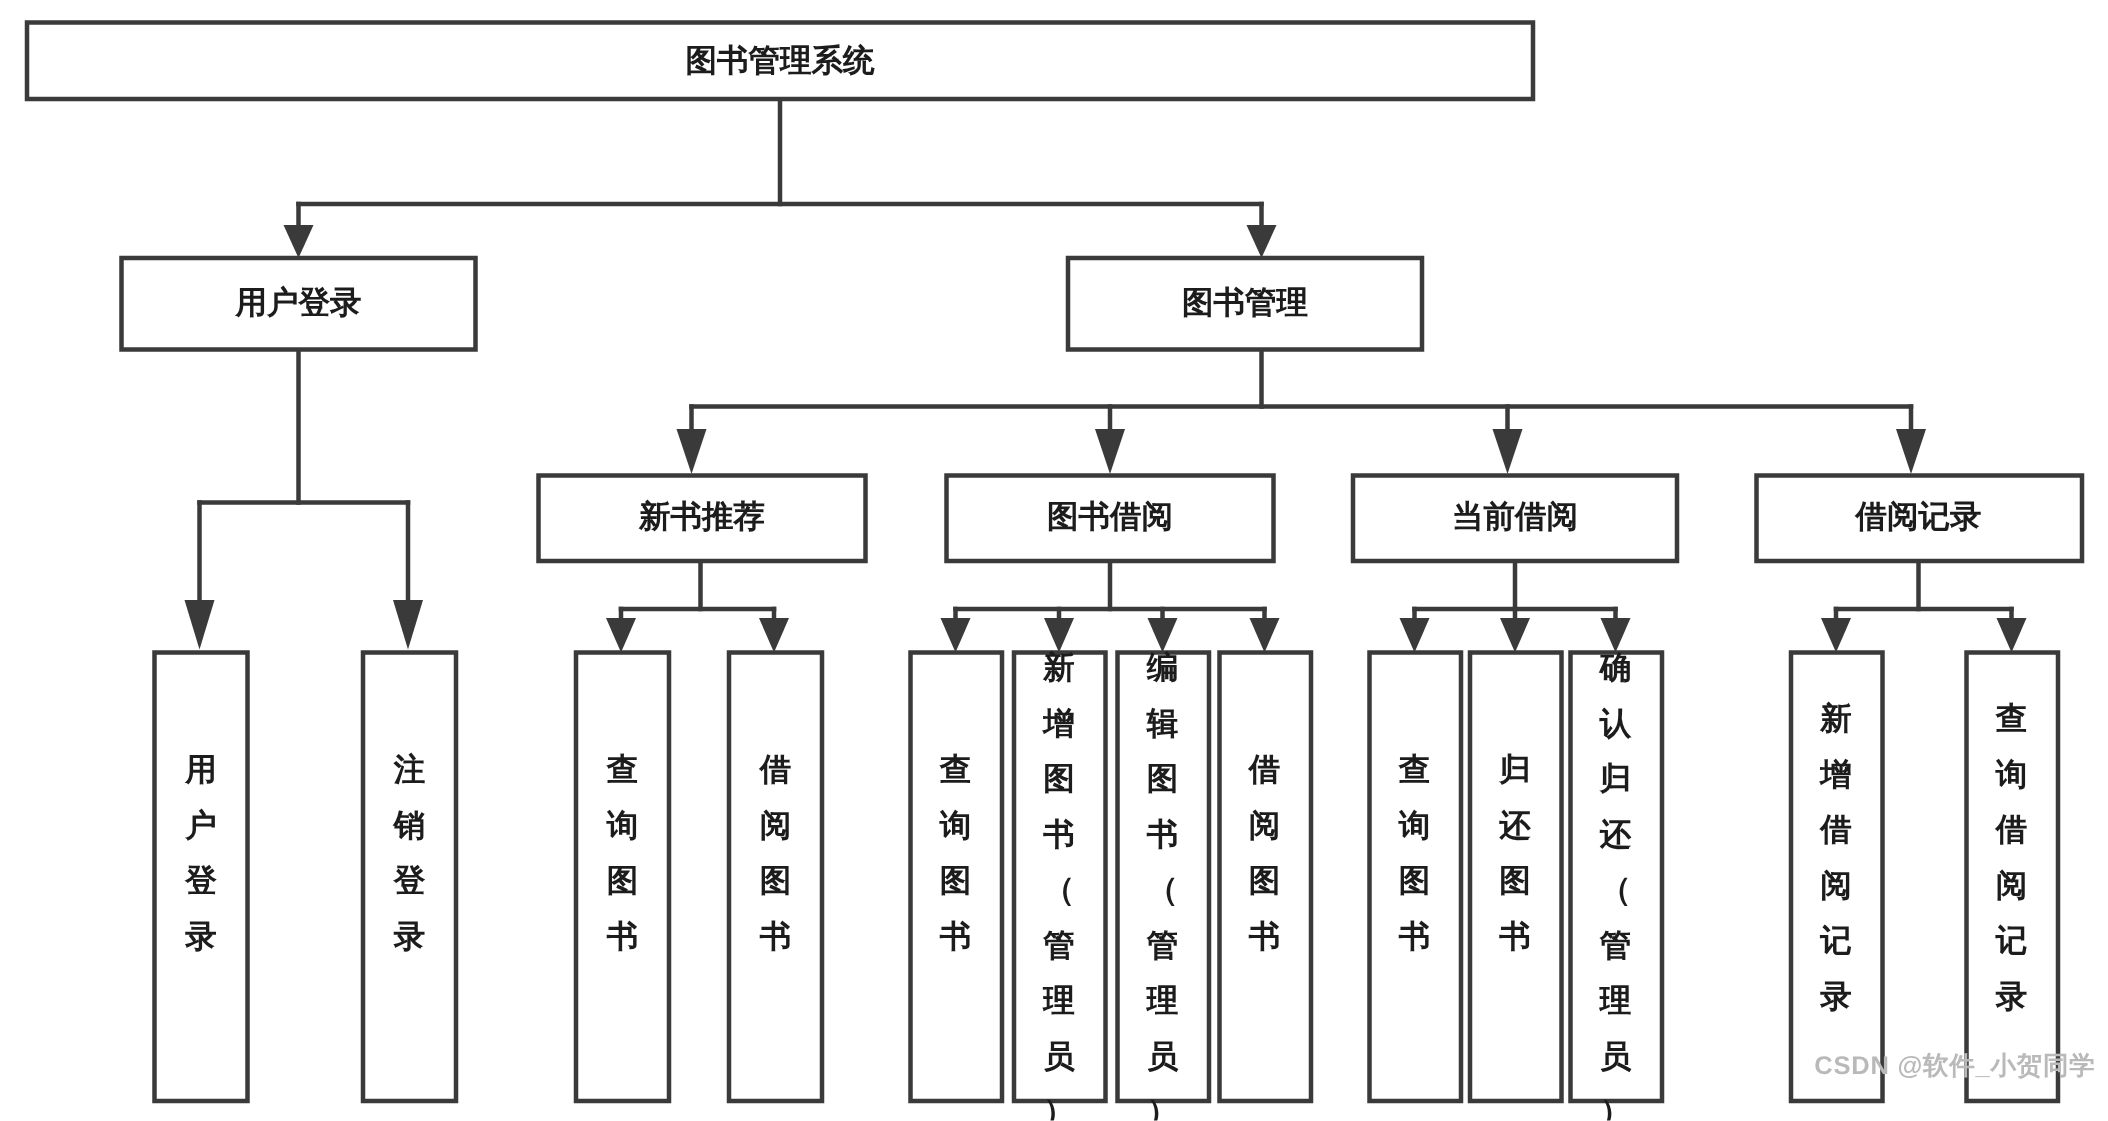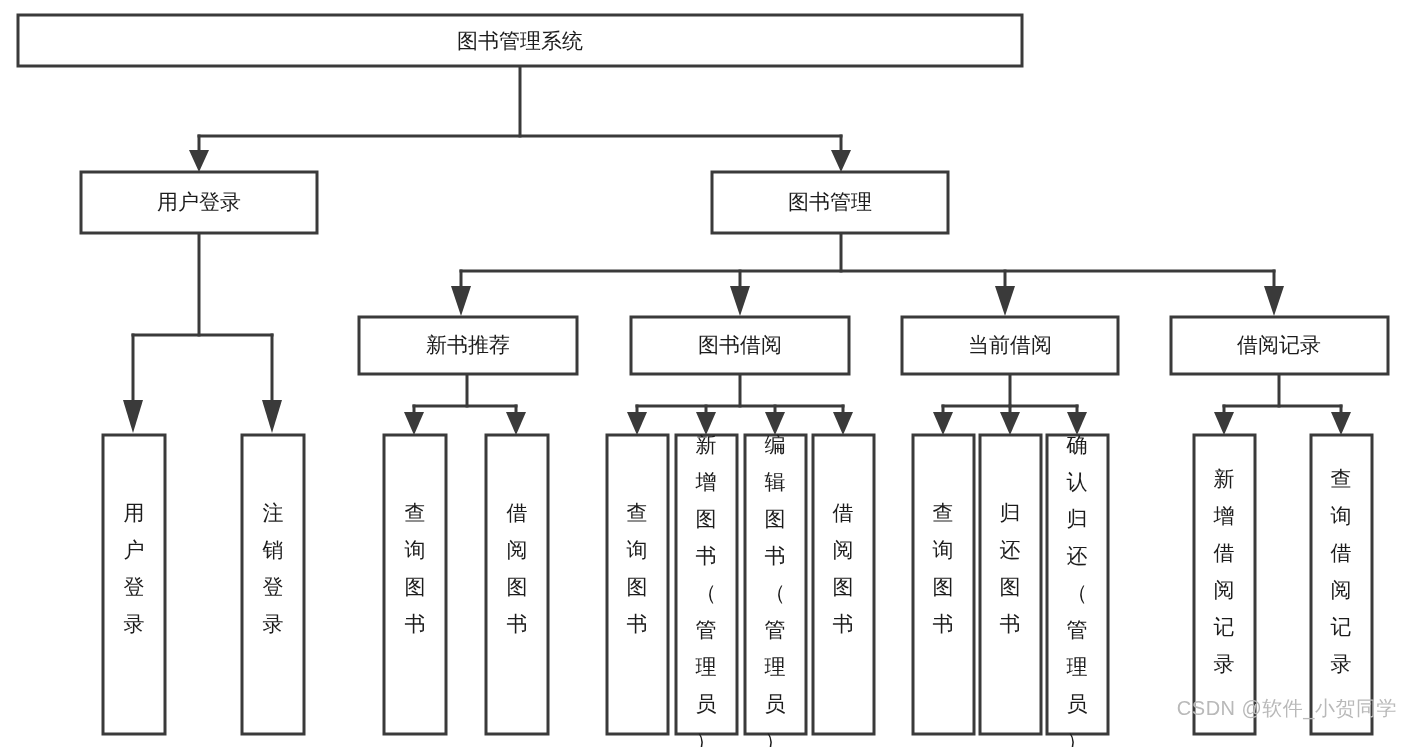--- a/index.html
+++ b/index.html
@@ -11,20 +11,21 @@
     width: 1405px;
     height: 747px;
     font-family: "Liberation Sans", "DejaVu Sans", sans-serif;
     overflow: hidden;
     position: relative;
   }
   #diagram-root {
     position: relative;
     width: 1405px;
     height: 728px;
+    font-weight: bold;
   }
   svg.diagram-canvas {
     position: absolute;
     top: 0;
     left: 0;
     width: 1405px;
     height: 747px;
   }
   .node-box {
     fill: #ffffff;
@@ -52,21 +53,21 @@
     font-family: "Liberation Sans", "DejaVu Sans", sans-serif;
     font-size: 21px;
     fill: #1c1c1c;
     text-anchor: middle;
   }
   .watermark {
     position: absolute;
     right: 8px;
     bottom: 6px;
     font-family: "Liberation Sans", "DejaVu Sans", sans-serif;
-    font-size: 20px;
+    font-size: 17px;
     color: #b9b9b9;
     white-space: nowrap;
     letter-spacing: 0.5px;
   }
 </style>
 </head>
 <body>
 
 <div id="diagram-root">
 

